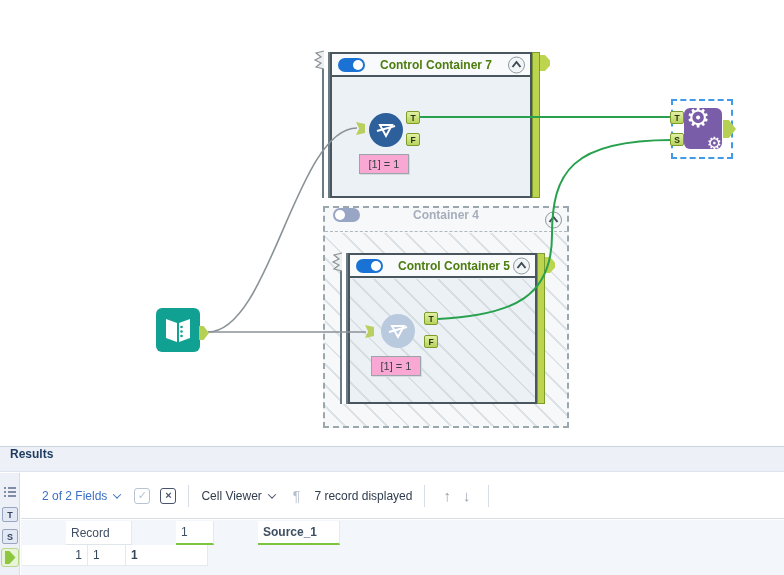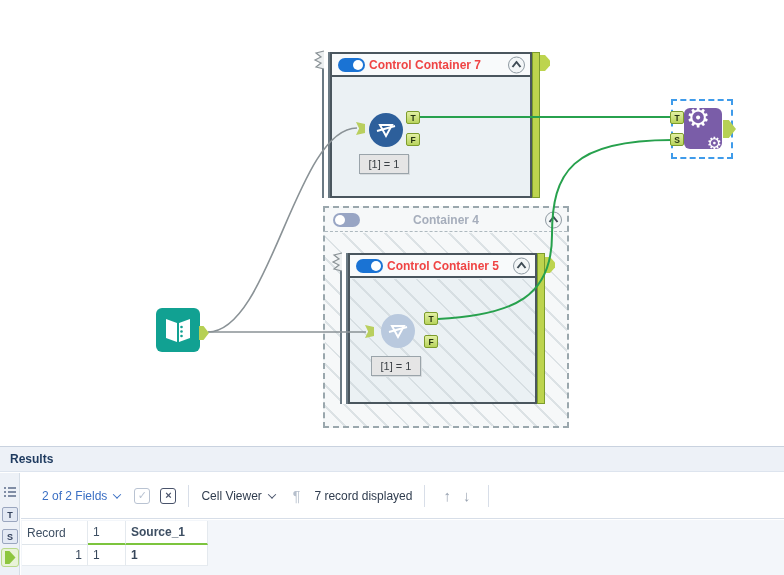--- a/index.html
+++ b/index.html
@@ -9,30 +9,30 @@
 
   
   .canvas { position:absolute; left:0; top:0; width:784px; height:446px; background:#fff; }
   .wires  { position:absolute; left:0; top:0; width:784px; height:446px; z-index:5; pointer-events:none; }
 
   
   .cc-edge { position:absolute; background:#fff; border-left:2px solid #6b7a84; border-right:2px solid #6b7a84; z-index:2; }
   .cc-box  { position:absolute; border:2px solid #4a565e; background:#ebf1f4; z-index:2; }
   .cc-head { position:relative; height:23px; background:#f8fafb; border-bottom:2px solid #4a565e;
              display:flex; align-items:center; padding:0 6px; }
-  .cc-title{ font-size:12px; font-weight:bold; color:#ef4444; margin-left:4px; white-space:nowrap; }
+  .cc-title{ font-size:12px; font-weight:bold; color:#4d7c0f; margin-left:15px; white-space:nowrap; }
   .greenbar{ position:absolute; background:#bdd44e; border:1px solid #7d9c2c; z-index:2; }
   .outbump { position:absolute; width:10px; height:16px; background:#bdd44e; z-index:3;
              clip-path:polygon(0 0,50% 0,100% 35%,100% 65%,50% 100%,0 100%); }
   .ctl-anchor { position:absolute; z-index:3; }
 
   .c4 { position:absolute; left:323px; top:206px; width:246px; height:222px;
         border:2px dashed #9aa7ad; background:#f6f8f9; z-index:1; }
   .c4-head { position:relative; height:24px; border-bottom:1px dashed #aeb9bf;
-             display:flex; align-items:center; padding:0 8px; }
+             display:flex; padding:0 8px; }
   .c4-title{ position:absolute; left:0; right:0; text-align:center; font-size:12px;
              font-weight:bold; color:#a6aebc; }
   .c4-body { position:absolute; left:0; top:25px; right:0; bottom:0;
              background:repeating-linear-gradient(45deg, transparent 0 13px, #dce2e5 13px 15px); }
   .hatch-overlay { position:absolute; inset:24px 0 0 0; pointer-events:none;
              background:repeating-linear-gradient(45deg, transparent 0 13px, rgba(190,200,205,.45) 13px 15px); }
 
   
   .collapse { position:absolute; right:5px; top:50%; transform:translateY(-50%);
               width:17px; height:17px; border:1px solid #8f9aa2; border-radius:50%;
@@ -60,28 +60,28 @@
 
   
   .in-anchor { position:absolute; width:9px; height:13px; background:#b9cf5e; z-index:7;
                clip-path:polygon(0 0,100% 15%,100% 85%,0 100%,35% 50%); }
   .tag-anchor { position:absolute; width:14px; height:13px; z-index:7;
                 background:linear-gradient(#e2f0a4,#b8d35c); border:1px solid #7d9c2c; border-radius:2px;
                 font-size:8.5px; font-weight:bold; color:#273512; display:flex; align-items:center; justify-content:center; }
   .out-arrow { position:absolute; z-index:7; background:#b6d054;
                clip-path:polygon(0 0,45% 0,100% 50%,45% 100%,0 100%); }
 
-  .annotation { position:absolute; z-index:6; background:#e5e5e5; border:1px solid #9aa4aa;
+  .annotation { position:absolute; z-index:6; background:#f9a8d4; border:1px solid #9aa4aa;
                 box-shadow:1px 1px 0 #d7dcdf; font-size:11px; color:#3a3f44;
                 display:flex; align-items:center; justify-content:center; }
 
   
   .res-header { position:absolute; left:0; top:446px; width:784px; height:26px;
                 background:#edf1f7; border-top:1px solid #c9d2df; border-bottom:1px solid #dde4ee;
-                display:flex; align-items:center; padding-left:10px; font-size:12px; }
+                display:flex; align-items:flex-start; padding-left:10px; font-size:12px; }
   .res-title { font-weight:bold; color:#1e3a5f; margin-right:5px; }
   .res-sub   { color:#54657f; }
 
   .res-toolbar { position:absolute; left:21px; top:473px; width:763px; height:46px; background:#fff;
                  border-bottom:1px solid #d7dee8; display:flex; align-items:center; font-size:12px; color:#2f3c4e; }
   .tb-sep { width:1px; height:22px; background:#d8dee8; margin:0 12px; }
   .link-blue { color:#3a6fc4; }
   .chev { display:inline-block; width:6px; height:6px; border-right:1.5px solid currentColor;
           border-bottom:1.5px solid currentColor; transform:rotate(45deg) translate(-1px,-1px); margin-left:7px; }
   .icon-box { width:16px; height:16px; border-radius:3px; display:flex; align-items:center;
@@ -98,21 +98,21 @@
                 color:#33415c; display:flex; align-items:center; justify-content:center; }
   .strip-out { position:absolute; left:1px; width:18px; height:19px; background:#e9f3d8;
                border:1px solid #b9d98a; border-radius:3px; display:flex; align-items:center; justify-content:center; }
   .strip-out .arr { width:11px; height:13px; background:#8dc63f;
                clip-path:polygon(0 0,45% 0,100% 50%,45% 100%,0 100%); }
 
   .res-grid-bg { position:absolute; left:21px; top:520px; width:763px; height:55px; background:#f3f6fa; }
   .grid { position:absolute; left:22px; top:521px; font-size:12px; color:#3e4f63; }
   .grid .row { display:flex; }
   .cell { background:#fff; border-right:1px solid #e4e9ee; padding:0 5px; display:flex; align-items:center; }
-  .hcell { height:24px; border-bottom:1px solid #dfe5ea; }
+  .hcell { height:24px; border-bottom:1px solid #dfe5ea;margin-left:44px; }
   .hcell.green { border-bottom:2px solid #7cc43e; }
   .dcell { height:21px; border-bottom:1px solid #e6ebf0; color:#36465a; }
   .w-rec { width:66px; } .w-c1 { width:38px; } .w-src { width:82px;font-weight:bold; }
   .ralign { justify-content:flex-end; }
 </style>
 </head>
 <body>
 
 <div class="screen">
   <div class="canvas">

